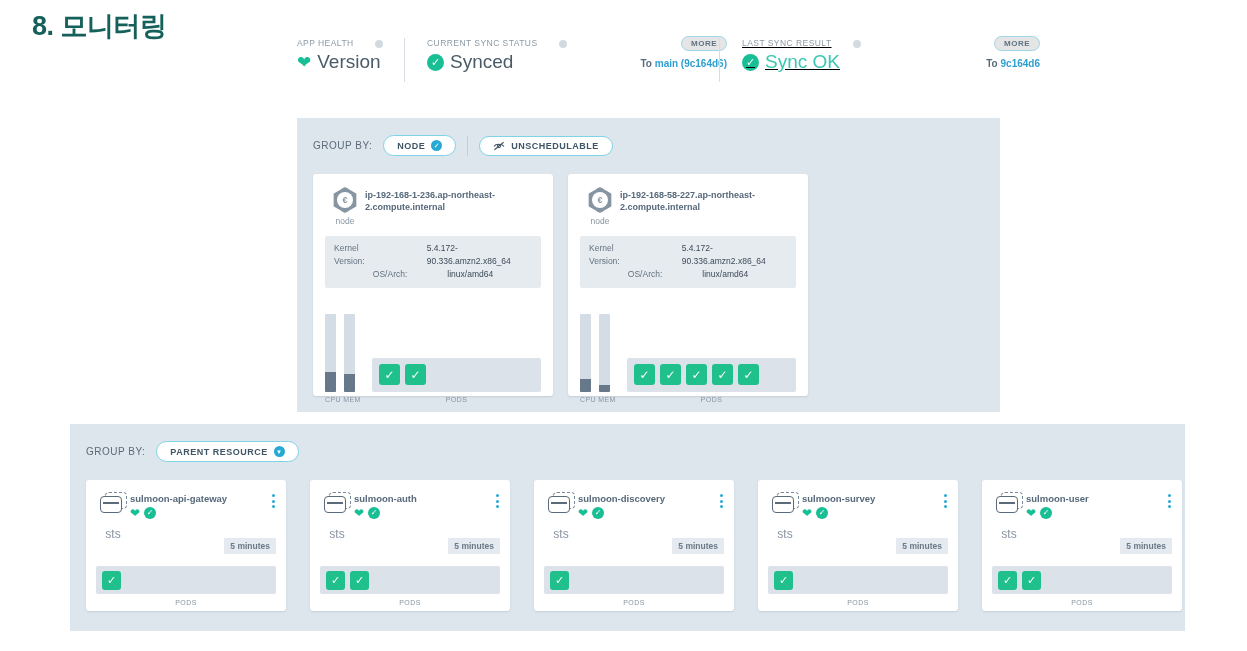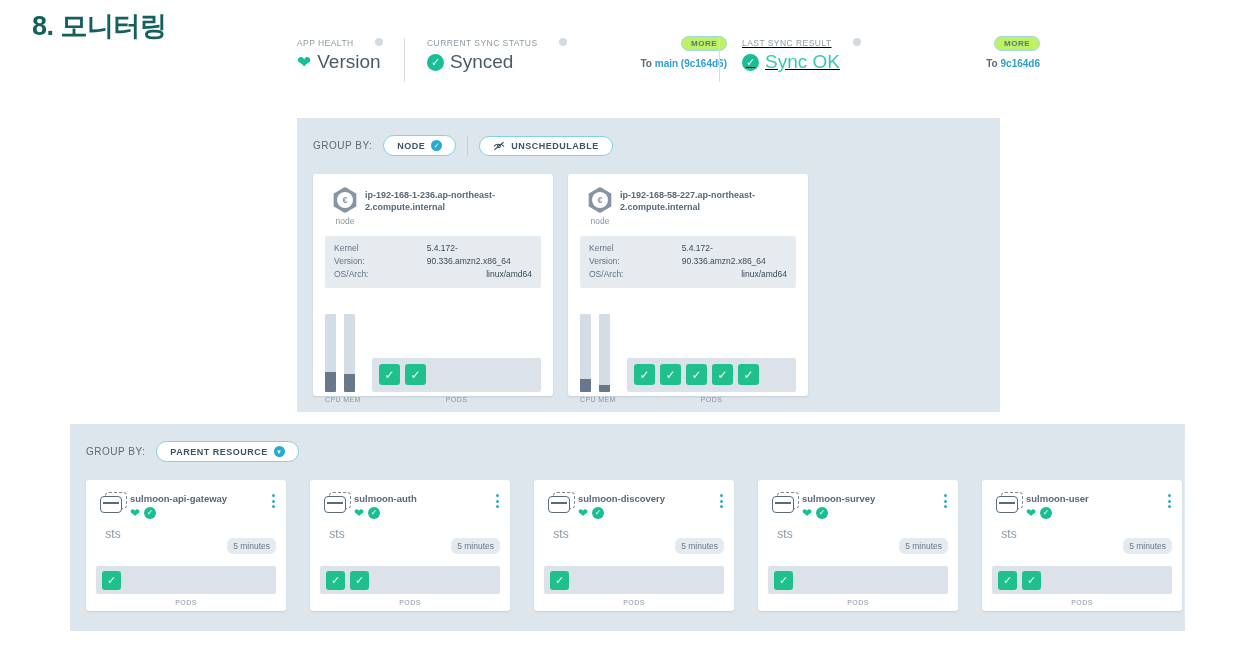--- a/index.html
+++ b/index.html
@@ -15,42 +15,42 @@
     position:absolute;left:32px;top:8px;
     font-size:27px;font-weight:bold;color:#15605a;letter-spacing:-0.5px;
   }
 
   
   .status-strip{position:absolute;left:297px;top:38px;width:720px;height:44px;}
   .status-cell{position:absolute;top:0;height:44px;}
   .status-cell.divider{border-left:1px solid #d7dde3;padding-left:22px;}
   .status-label{
     font-size:8.5px;color:#8c9aa5;letter-spacing:.45px;
-    text-transform:uppercase;white-space:nowrap;display:flex;align-items:flex-start;gap:21px;
+    text-transform:uppercase;white-space:nowrap;display:flex;align-items:flex-end;gap:21px;
   }
   .info-dot{
     display:inline-block;width:8px;height:8px;border-radius:50%;
     background:#d3dbe2;position:relative;top:0px;
   }
   .status-value{
     display:flex;align-items:center;gap:6px;margin-top:3px;
     font-size:19px;color:#4a5b68;white-space:nowrap;
   }
   .status-value.teal{color:#3bc8b0;}
   .heart-icon{color:#18be94;font-size:17px;line-height:1;}
   .check-circle{
     width:17px;height:17px;border-radius:50%;background:#18be94;
     display:inline-flex;align-items:center;justify-content:center;
     color:#fff;font-size:11px;font-weight:bold;line-height:1;
   }
   .more-pill{
     position:absolute;right:0;top:-2px;
     border:1px solid #9fd6e8;border-radius:9px;
     color:#5f7384;font-size:8px;font-weight:bold;letter-spacing:.5px;
-    padding:2px 9px;background:#bef264;
+    padding:2px 9px;background:#e5e5e5;
   }
   .revision{
     position:absolute;right:0;top:20px;
     font-size:10px;font-weight:bold;color:#5b6b78;white-space:nowrap;
   }
   .revision b{color:#2f9fd0;font-weight:bold;}
 
   
   .panel{position:absolute;background:#dde5ed;}
   .groupby-row{display:flex;align-items:center;gap:11px;}
@@ -97,21 +97,21 @@
   }
   .node-kind{font-size:8.5px;color:#8795a3;margin-top:3px;}
   .node-name{
     font-size:9px;font-weight:bold;color:#56687a;line-height:1.32;
     padding-top:3px;max-width:175px;
   }
   .kv-box{
     margin:10px 12px 0 12px;background:#e6ebf0;border-radius:2px;
     padding:6px 9px;
   }
-  .kv-row{display:flex;justify-content:space-between;font-size:8.5px;color:#63727f;line-height:1.55;}
+  .kv-row{display:flex;justify-content:center;font-size:8.5px;color:#63727f;line-height:1.55;}
   .kv-row .v{color:#3d4b58;font-weight:normal;margin-left:40px;}
   .metrics{position:relative;margin:12px 12px 0 12px;height:92px;}
   .bars{position:absolute;left:0;bottom:0;display:flex;gap:8px;align-items:flex-end;}
   .bar{width:11px;height:78px;background:#d4dde6;border-radius:1px;position:relative;overflow:hidden;}
   .bar .fill{position:absolute;left:0;right:0;bottom:0;background:#67788a;}
   .pods-box{
     position:absolute;left:47px;right:0;bottom:0;height:34px;background:#dbe2e9;
     border-radius:2px;display:flex;align-items:center;gap:5px;padding:0 7px;
   }
   .pod{
@@ -147,22 +147,22 @@
   .res-name{font-size:9.5px;font-weight:bold;color:#56687a;line-height:1.3;text-align:right;}
   .res-badges{display:flex;align-items:center;gap:4px;margin-top:2px;}
   .res-badges .heart-icon{font-size:12px;}
   .res-badges .check-circle{width:12px;height:12px;font-size:8px;}
   .kebab{
     position:absolute;right:11px;top:14px;display:flex;flex-direction:column;gap:2.5px;
     cursor:pointer;
   }
   .kebab i{display:block;width:3px;height:3px;border-radius:50%;background:#28a9d4;}
   .age-badge{
-    position:absolute;right:10px;top:58px;background:#e4eaf0;border-radius:6px;
-    font-size:8.5px;color:#6a7886;padding:3px 6px;
+    position:absolute;right:10px;top:58px;background:#e4eaf0;border-radius:0;
+    font-size:8.5px;color:#6a7886;padding:3px 6px;font-weight:bold;
   }
   .res-pods{
     position:absolute;left:10px;right:10px;top:86px;height:28px;background:#dbe2e9;
     border-radius:2px;display:flex;align-items:center;gap:5px;padding:0 6px;
   }
   .res-pods .pod{width:19px;height:19px;font-size:11px;}
   .res-pods-label{
     position:absolute;left:10px;right:10px;top:119px;text-align:center;
     font-size:7px;color:#8795a3;letter-spacing:.4px;
   }

